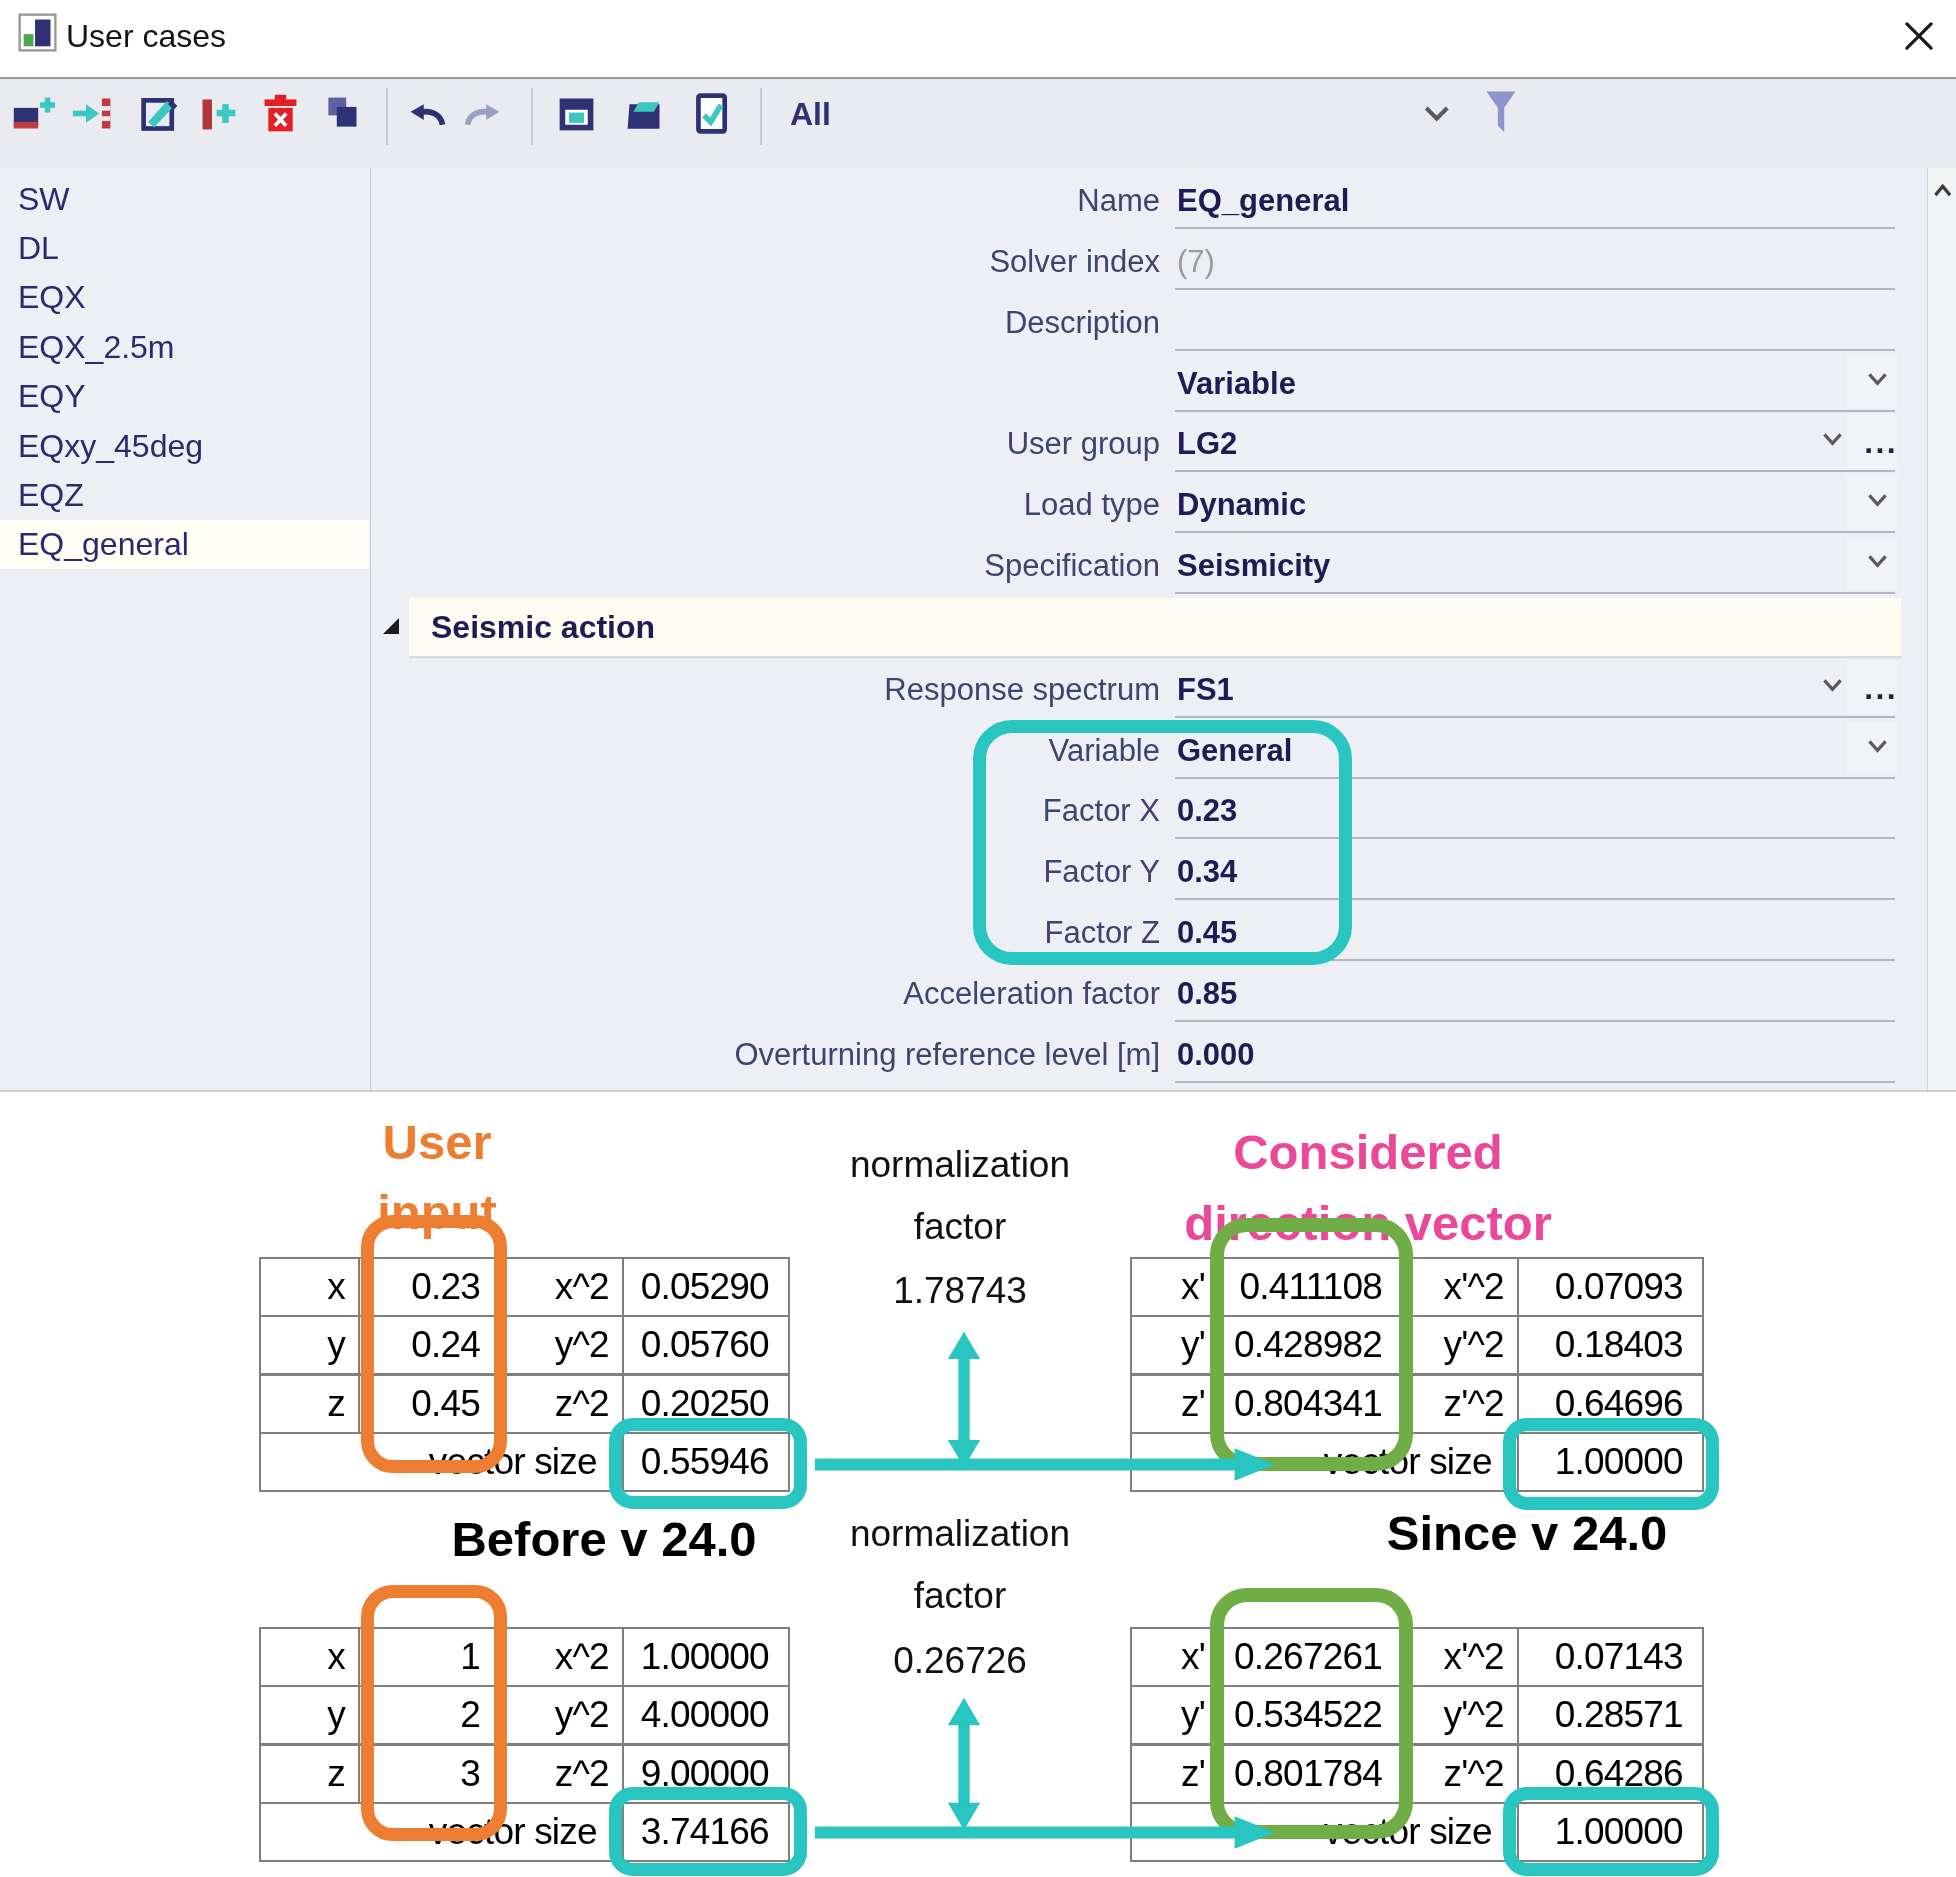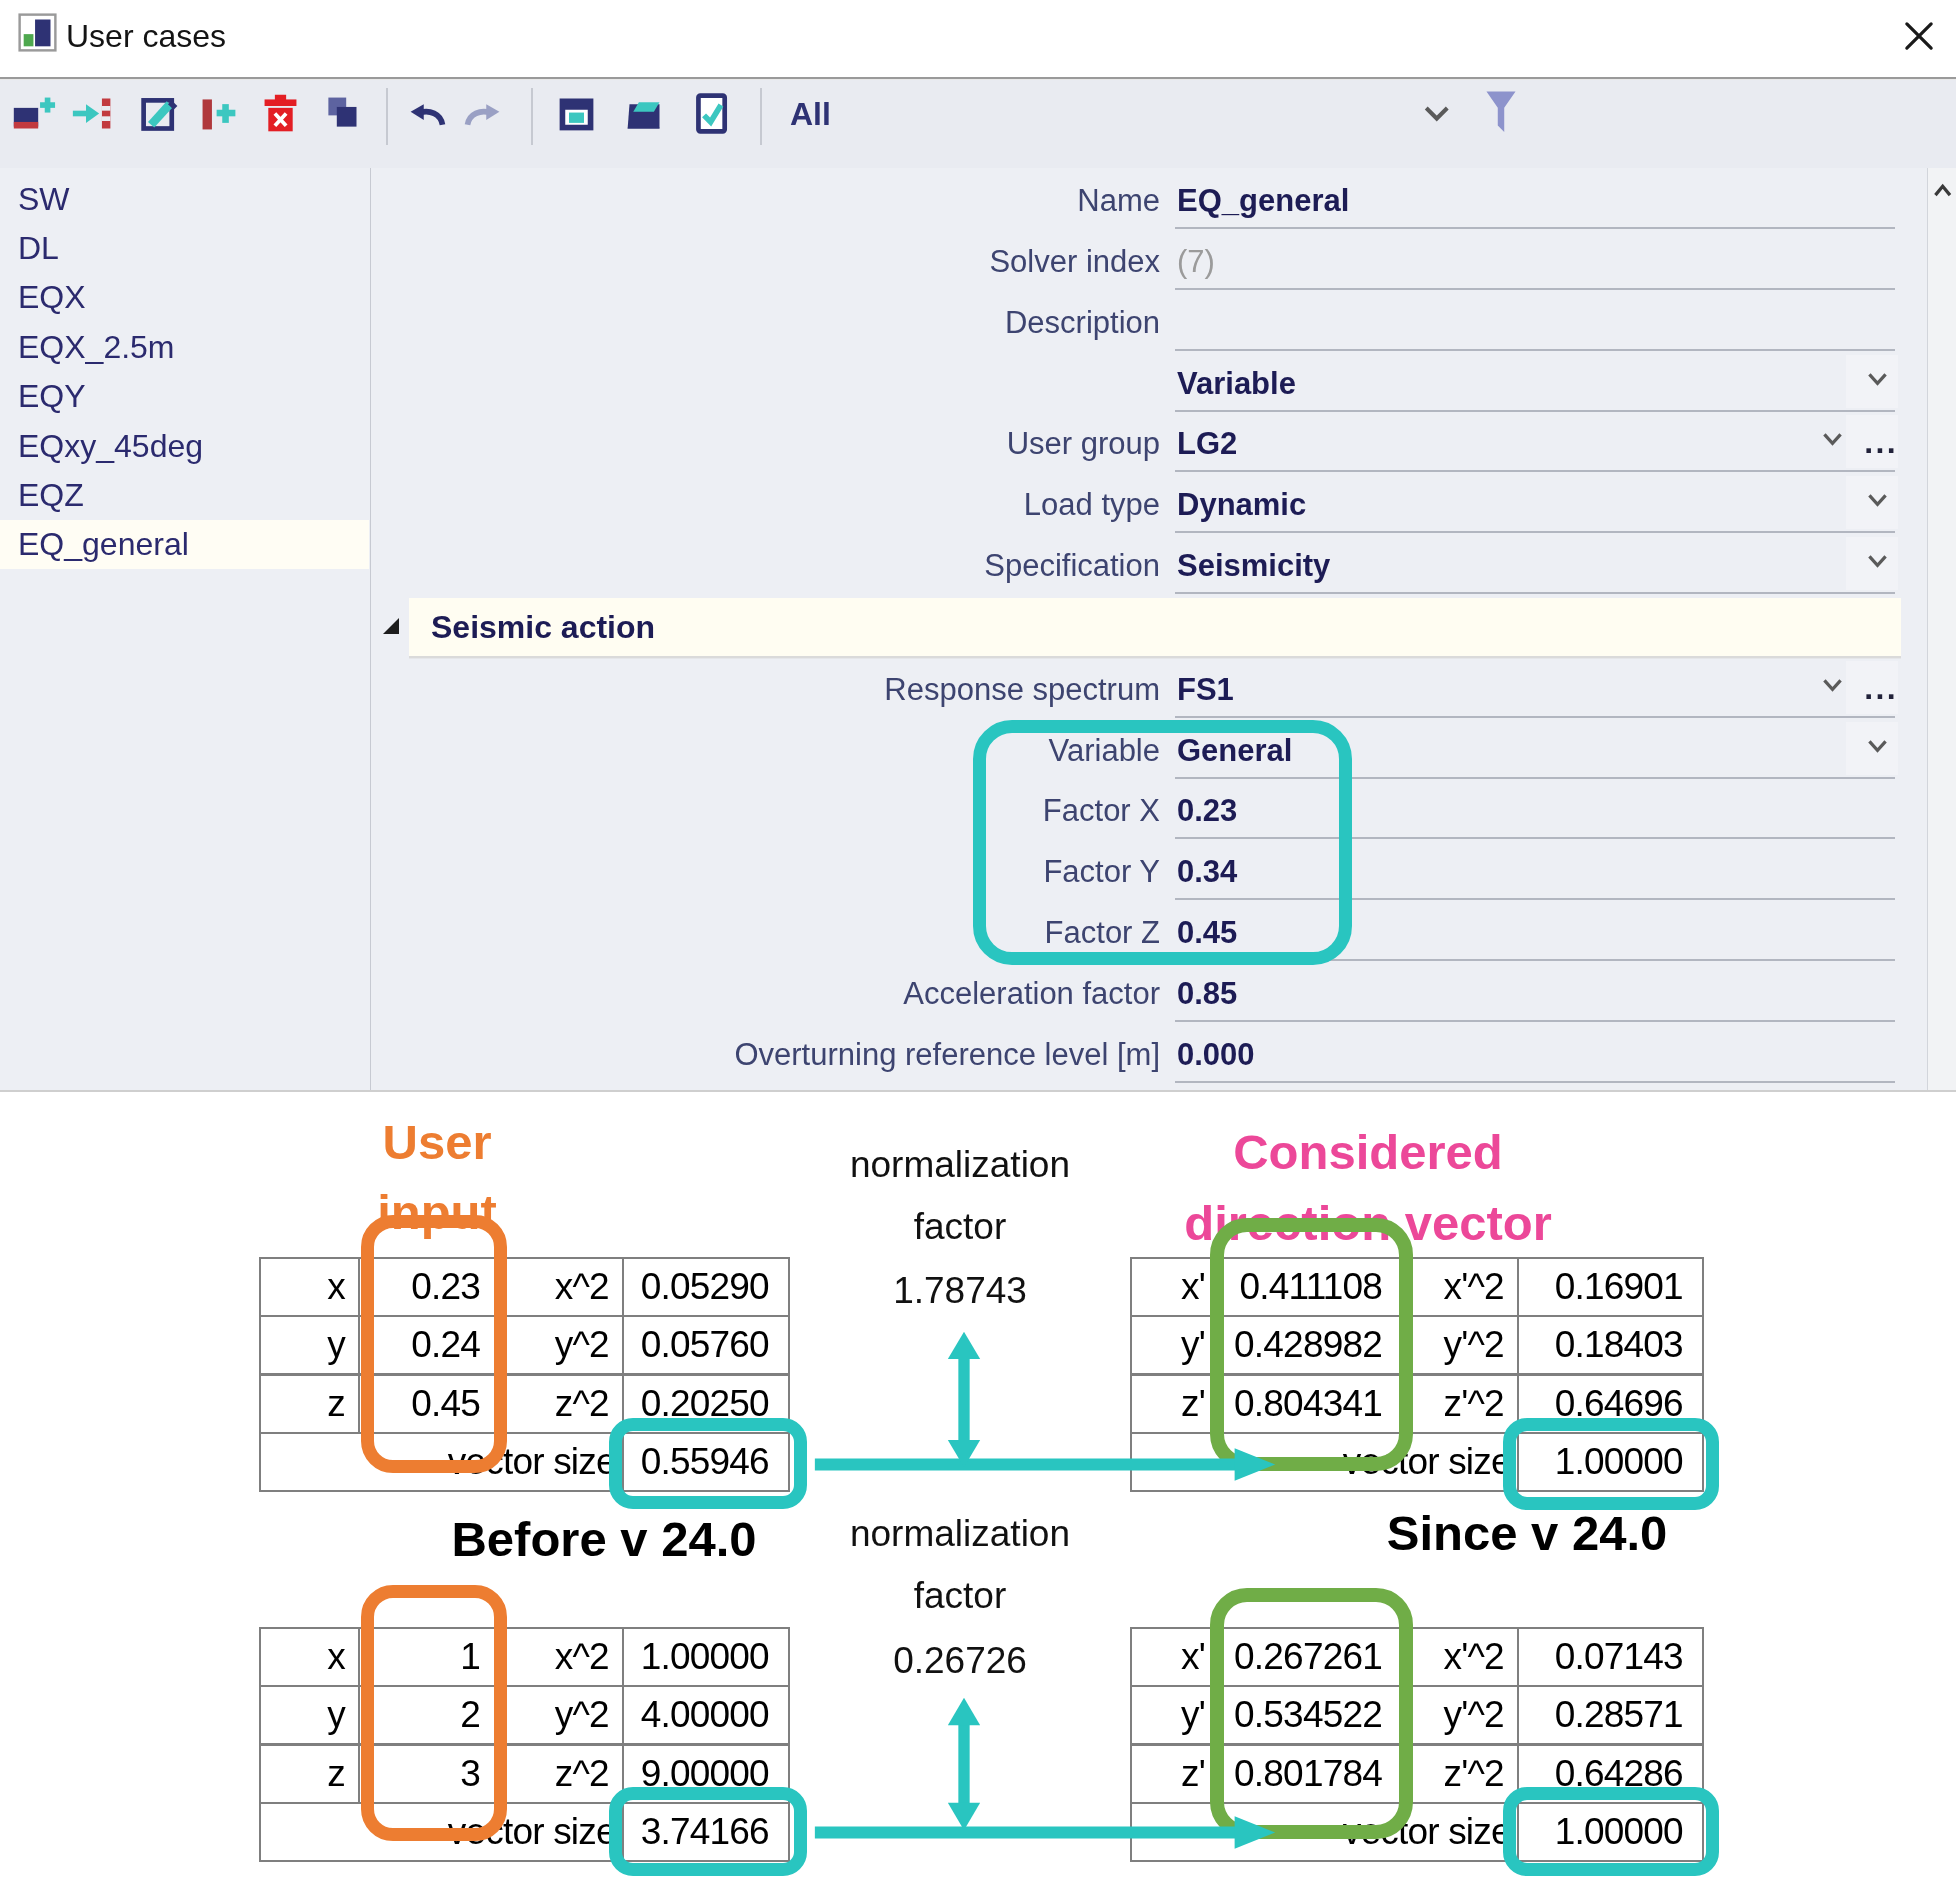--- a/index.html
+++ b/index.html
@@ -56,21 +56,21 @@
   .lbl-norm{color:#111;font-size:37px;font-weight:normal;}
   .lbl-val{color:#111;font-size:37px;font-weight:normal;}
 
   .ntable{position:absolute;}
   .tgrid{display:grid;gap:2.4px;background:#7f7f7f;border:2.4px solid #7f7f7f;}
   .cols-left{grid-template-columns:97px 139px 120px 164px;grid-auto-rows:56px;}
   .cols-right{grid-template-columns:86px 181px 113px 183px;grid-auto-rows:56px;}
   .cell{background:#fff;display:flex;align-items:center;justify-content:flex-end;font-size:37px;color:#000;letter-spacing:-0.8px;padding-right:13px;font-family:"Liberation Sans",sans-serif;}
   .cell.v2{padding-right:19.4px;}
   .cell.v4{padding-right:19.4px;}
-  .cell.foot-label{grid-column:1/span 3;padding-right:6px;}
+  .cell.foot-label{grid-column:1/span 3;padding-right:25px;}
 
   .hl-box{position:absolute;border-radius:32px;pointer-events:none;}
   .hl-orange{border:13px solid #ED7D31;}
   .hl-green{border:14.6px solid #70AD47;border-radius:37px;}
   .hl-teal{border:13px solid #29C5C0;border-radius:24px;}
 
   .arrow-svg{position:absolute;pointer-events:none;}
 </style>
 </head>
 <body>
@@ -341,21 +341,21 @@
       <div class="cell foot-label">vector size</div>
       <div class="cell v4">0.55946</div>
     </div>
   </div>
 
   <div class="ntable" style="left:1130px;top:1257px">
     <div class="tgrid cols-right">
       <div class="cell">x'</div>
       <div class="cell v2">0.411108</div>
       <div class="cell">x'^2</div>
-      <div class="cell v4">0.16901</div>
+      <div class="cell v4">0.07093</div>
       <div class="cell">y'</div>
       <div class="cell v2">0.428982</div>
       <div class="cell">y'^2</div>
       <div class="cell v4">0.18403</div>
       <div class="cell">z'</div>
       <div class="cell v2">0.804341</div>
       <div class="cell">z'^2</div>
       <div class="cell v4">0.64696</div>
       <div class="cell foot-label">vector size</div>
       <div class="cell v4">1.00000</div>

